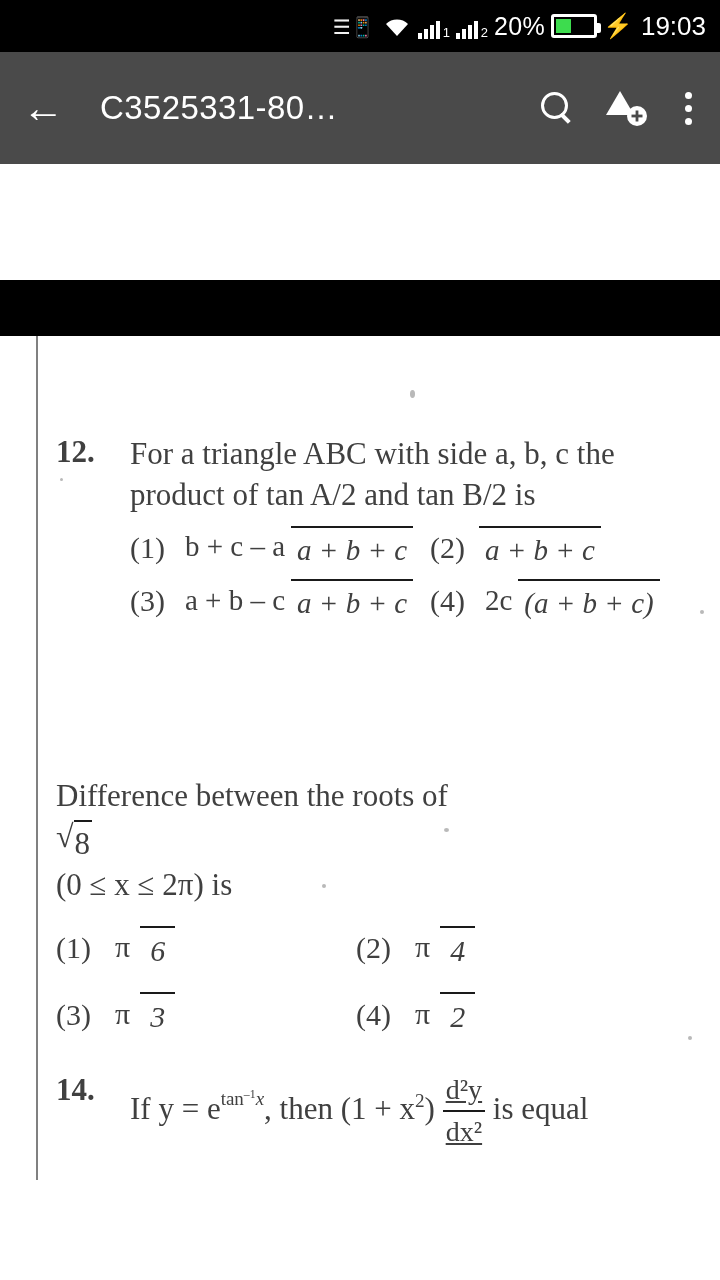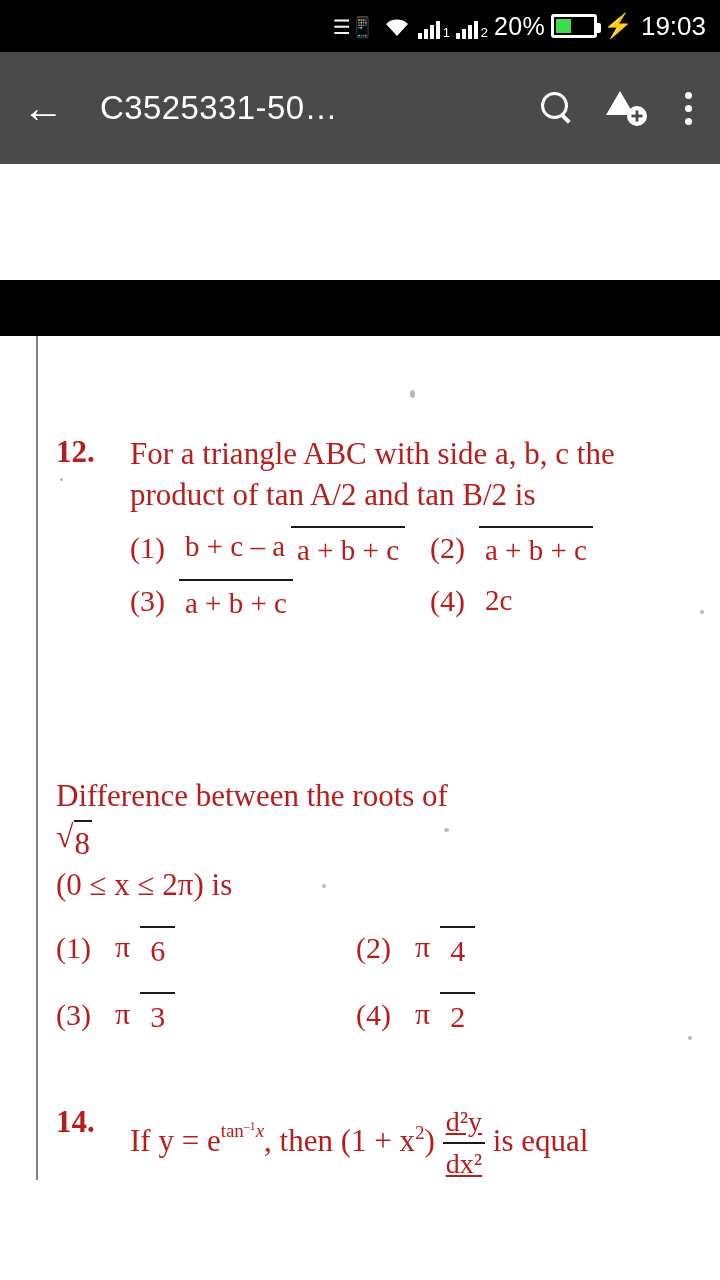--- a/index.html
+++ b/index.html
@@ -85,21 +85,21 @@
   
   .viewer { background: #ffffff; height: calc(1280px - 52px - 112px); position: relative; }
   .white-gap { height: 116px; background: #ffffff; }
   .black-band { height: 56px; background: #000000; }
 
   .page {
     position: relative;
     background: #ffffff;
     height: 844px;
     overflow: hidden;
-    color: #b91c1c;
+    color: #404040;
     font-family: "Liberation Serif", serif;
   }
   .page-rule {
     position: absolute; left: 36px; top: 0; bottom: 0; width: 2px;
     background: #555; opacity: .75;
   }
   .speck { position: absolute; background: #b9b9b9; border-radius: 50%; }
 
   .q {
     display: flex;
@@ -119,33 +119,33 @@
   .stem.justify { text-align: justify; }
 
   .opts { display: flex; margin-top: 10px; }
   .opt { display: flex; align-items: center; }
   .opt .tag { font-size: 30px; margin-right: 14px; }
   .colA { width: 300px; }
   .colB { width: 300px; }
 
   .frac { display: inline-flex; flex-direction: row; align-items: center; }
   .frac .num { padding: 0 6px 2px; font-size: 29px; }
-  .frac .den { padding: 3px 6px 0; font-size: 29px; border-top: 2px solid #1a1a1a; }
+  .frac .den { padding: 3px 6px 0; font-size: 29px; border-top: 2px solid #1a1a1a; font-style: italic; }
   .frac.small .num, .frac.small .den { font-size: 30px; padding-left: 10px; padding-right: 10px; }
 
   .sqrt { display: inline-flex; align-items: flex-start; }
   .sqrt .radical { font-size: 32px; line-height: 1; }
   .sqrt .radicand { border-top: 2px solid #1a1a1a; padding: 2px 2px 0 1px; font-size: 31px; }
 
   .ital { font-style: italic; }
   sup { font-size: .62em; }
 
   .q12 { top: 98px; }
   .q13 { top: 440px; }
-  .q14 { top: 768px; }
+  .q14 { top: 736px; }
 
   .q13 .stem { text-align: justify; }
   .q13 .opts { margin-top: 20px; }
   .q13 .opts.second { margin-top: 22px; }
 
   .exp-tan {
     font-size: 19px;
     position: relative;
     top: -14px;
   }
@@ -186,21 +186,21 @@
     <span class="battery">
         <span class="fill"></span>
       </span>
     <span class="bolt">⚡</span>
     <span class="sb-time">19:03</span>
   </div>
 </div>
 
 <div class="appbar">
   <span class="back-arrow">←</span>
-  <span class="doc-title">C3525331-50…</span>
+  <span class="doc-title">C3525331-80…</span>
   <div class="appbar-actions">
     <span class="search-icon"></span>
     <span class="drive-icon">
       <svg width="46" height="38" viewBox="0 0 46 38" aria-hidden="true">
         <path d="M17 2 L31 26 H3 Z" fill="#ffffff"></path>
         <circle cx="34" cy="27" r="10" fill="#ffffff"></circle>
         <rect x="32.6" y="21.5" width="2.8" height="11" fill="#4a4a4a"></rect>
         <rect x="28.5" y="25.6" width="11" height="2.8" fill="#4a4a4a"></rect>
       </svg>
     </span>
@@ -245,27 +245,29 @@
             <span class="frac">
               <span class="den">a + b + c</span>
             </span>
           </div>
         </div>
 
         <div class="opts">
           <div class="opt colA">
             <span class="tag">(3)</span>
             <span class="frac">
+              <span class="num">a + b – c</span>
               <span class="den">a + b + c</span>
             </span>
           </div>
           <div class="opt colB">
             <span class="tag">(4)</span>
             <span class="frac">
               <span class="num">2c</span>
+              <span class="den">(a + b + c)</span>
             </span>
           </div>
         </div>
       </div>
     </div>
 
     <div class="q q13">
       <div class="qbody">
         <div class="stem justify">Difference  between   the   roots   of</div>
         <div class="stem">

